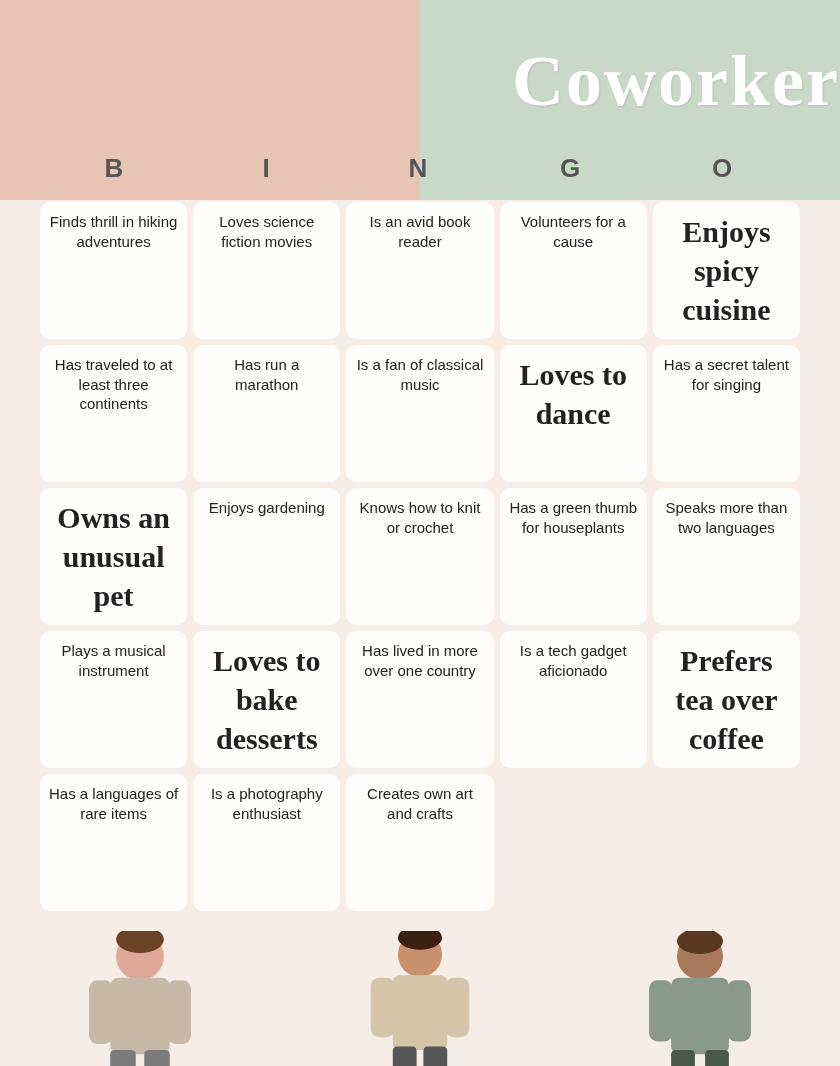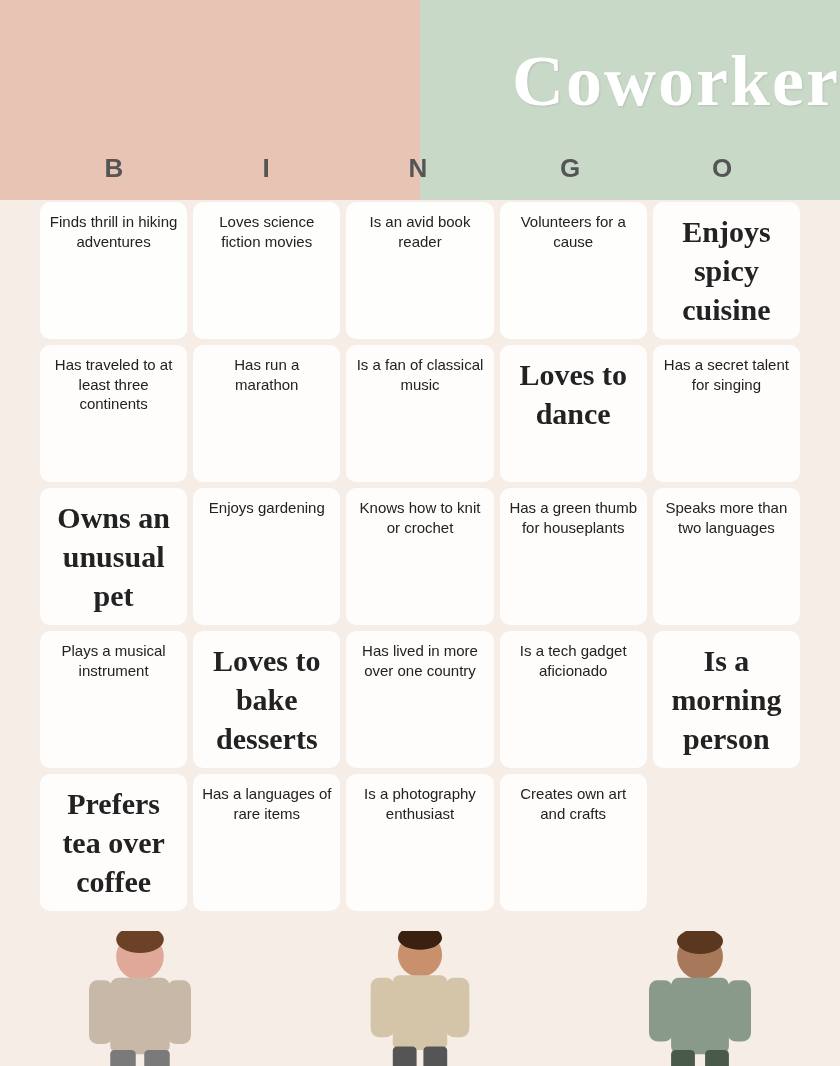--- a/index.html
+++ b/index.html
@@ -215,23 +215,20 @@
         <span>Loves to bake desserts</span>
       </div>
     <div class="bingo-cell row4">
         <span>Has lived in more over one country</span>
       </div>
     <div class="bingo-cell row4">
         <span>Is a tech gadget aficionado</span>
       </div>
 
     <div class="bingo-cell row5 large-text">
-        <span>Is a morning person</span>
-      </div>
-    <div class="bingo-cell row5 large-text">
         <span>Prefers tea over coffee</span>
       </div>
     <div class="bingo-cell row5">
         <span>Has a languages of rare items</span>
       </div>
     <div class="bingo-cell row5">
         <span>Is a photography enthusiast</span>
       </div>
     <div class="bingo-cell row5">
         <span>Creates own art and crafts</span>

